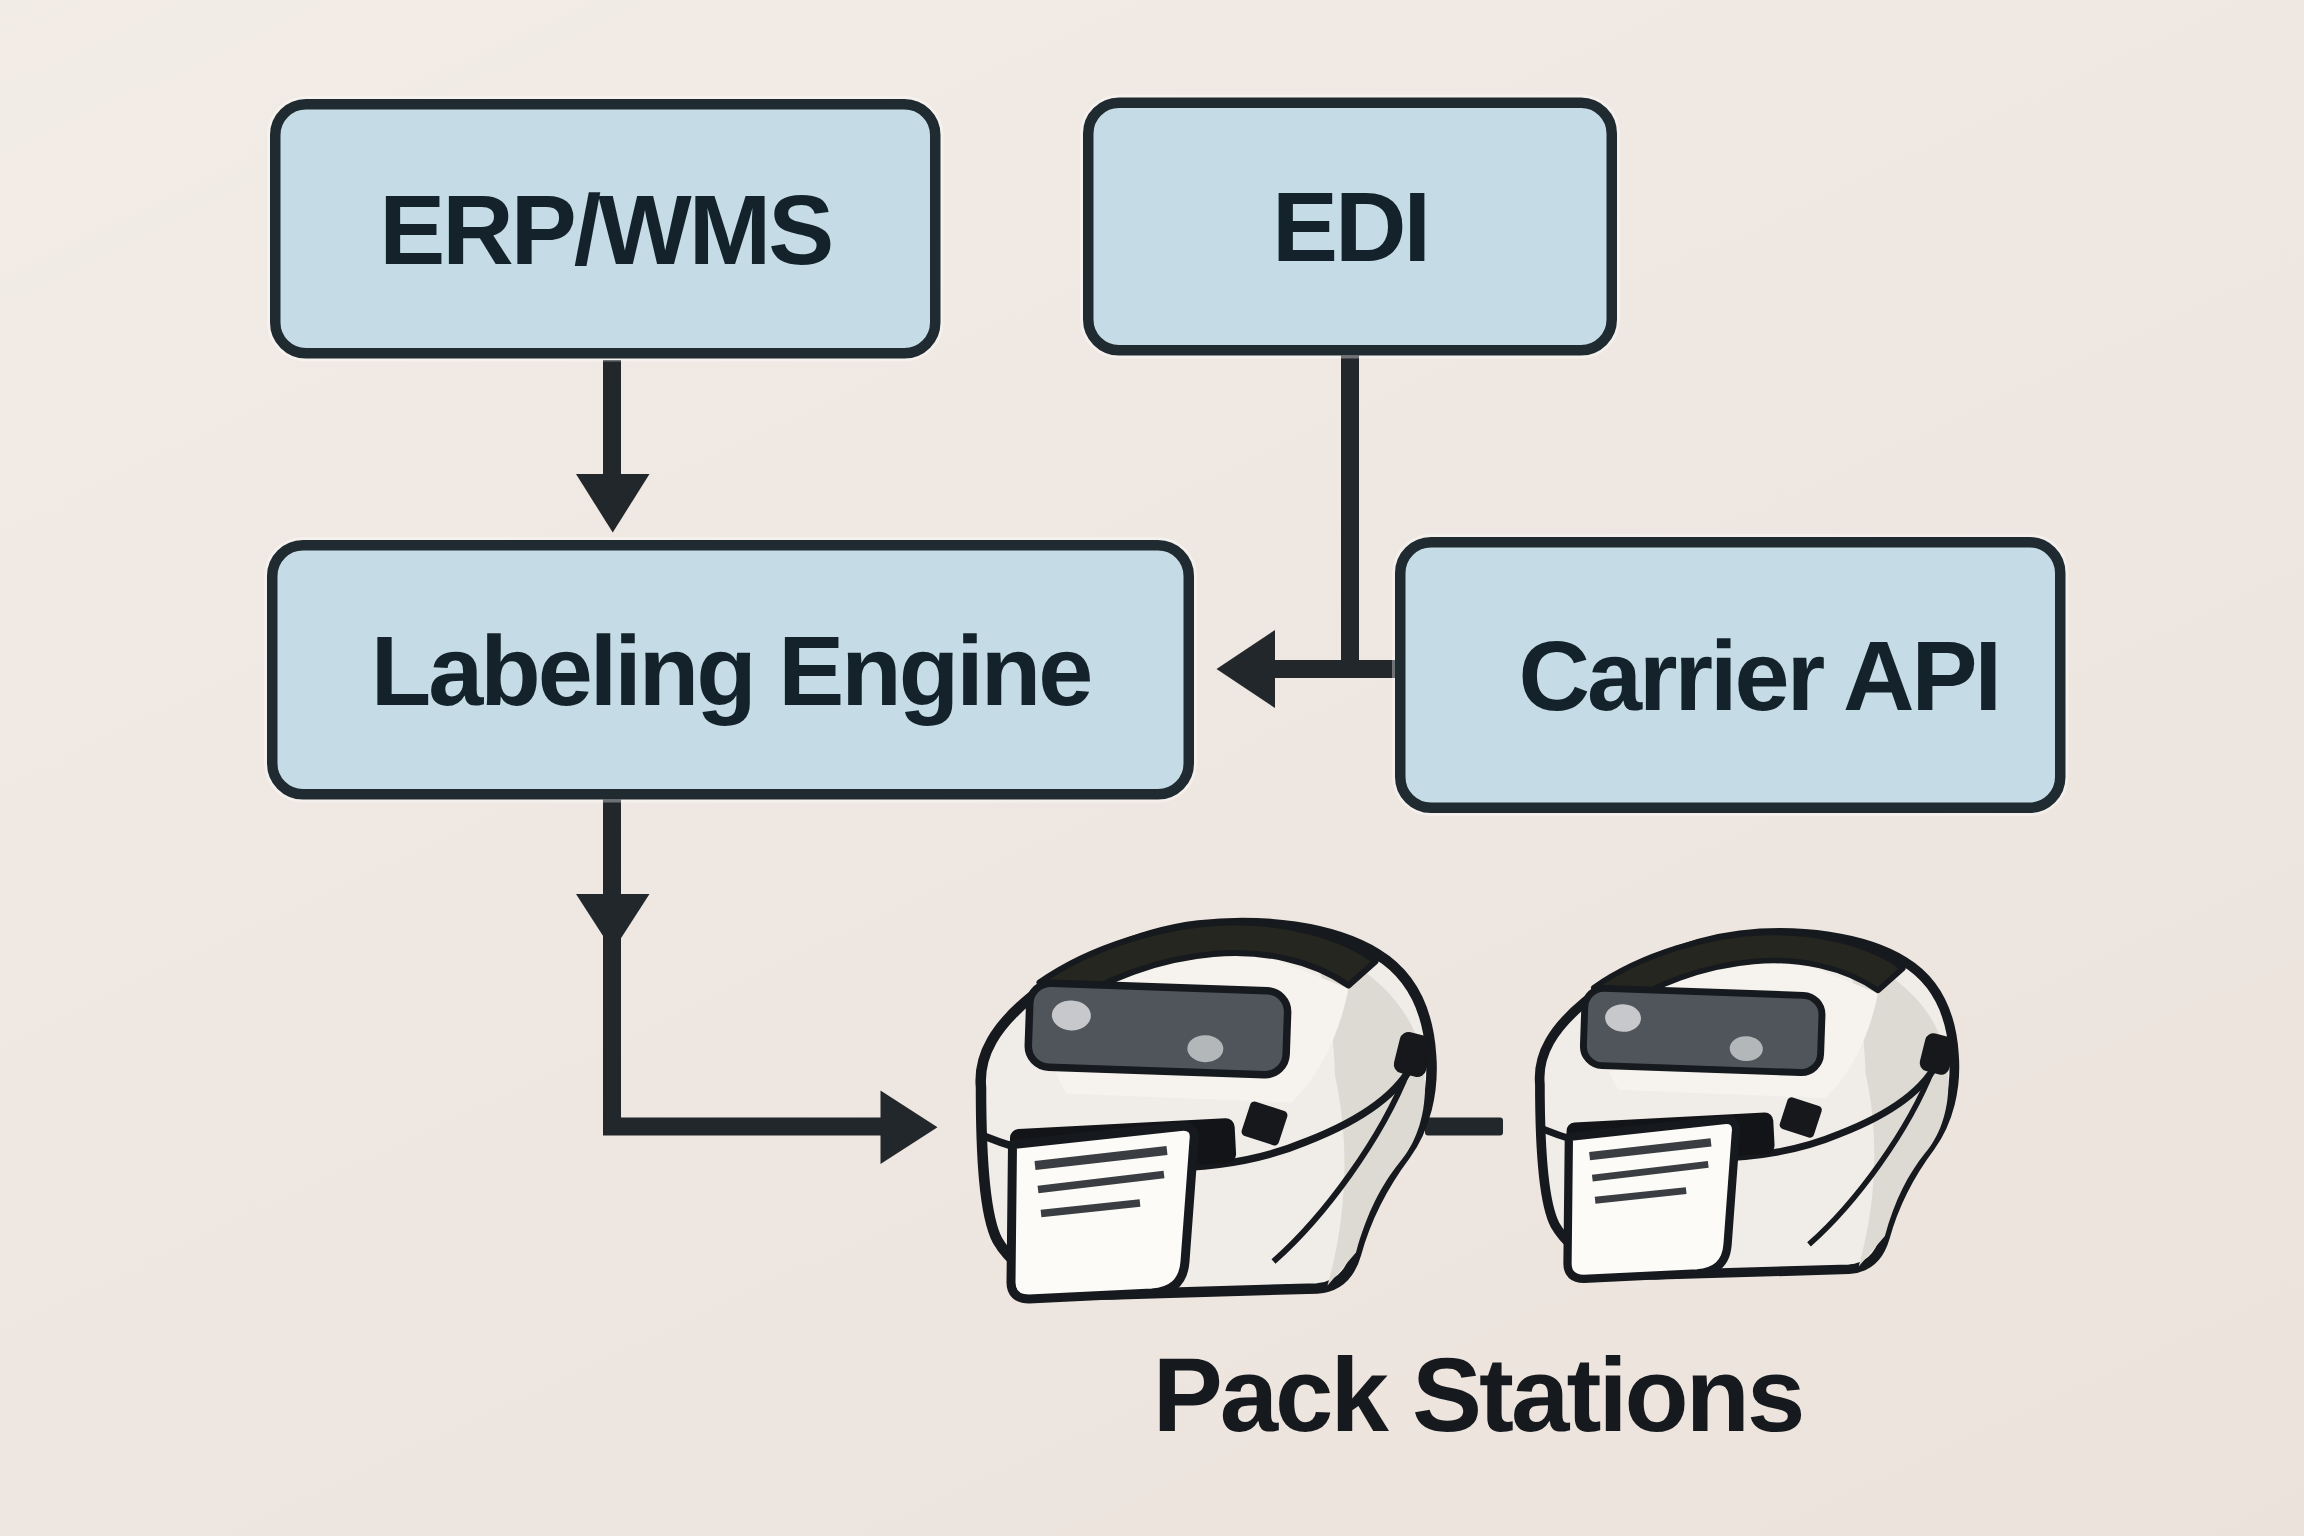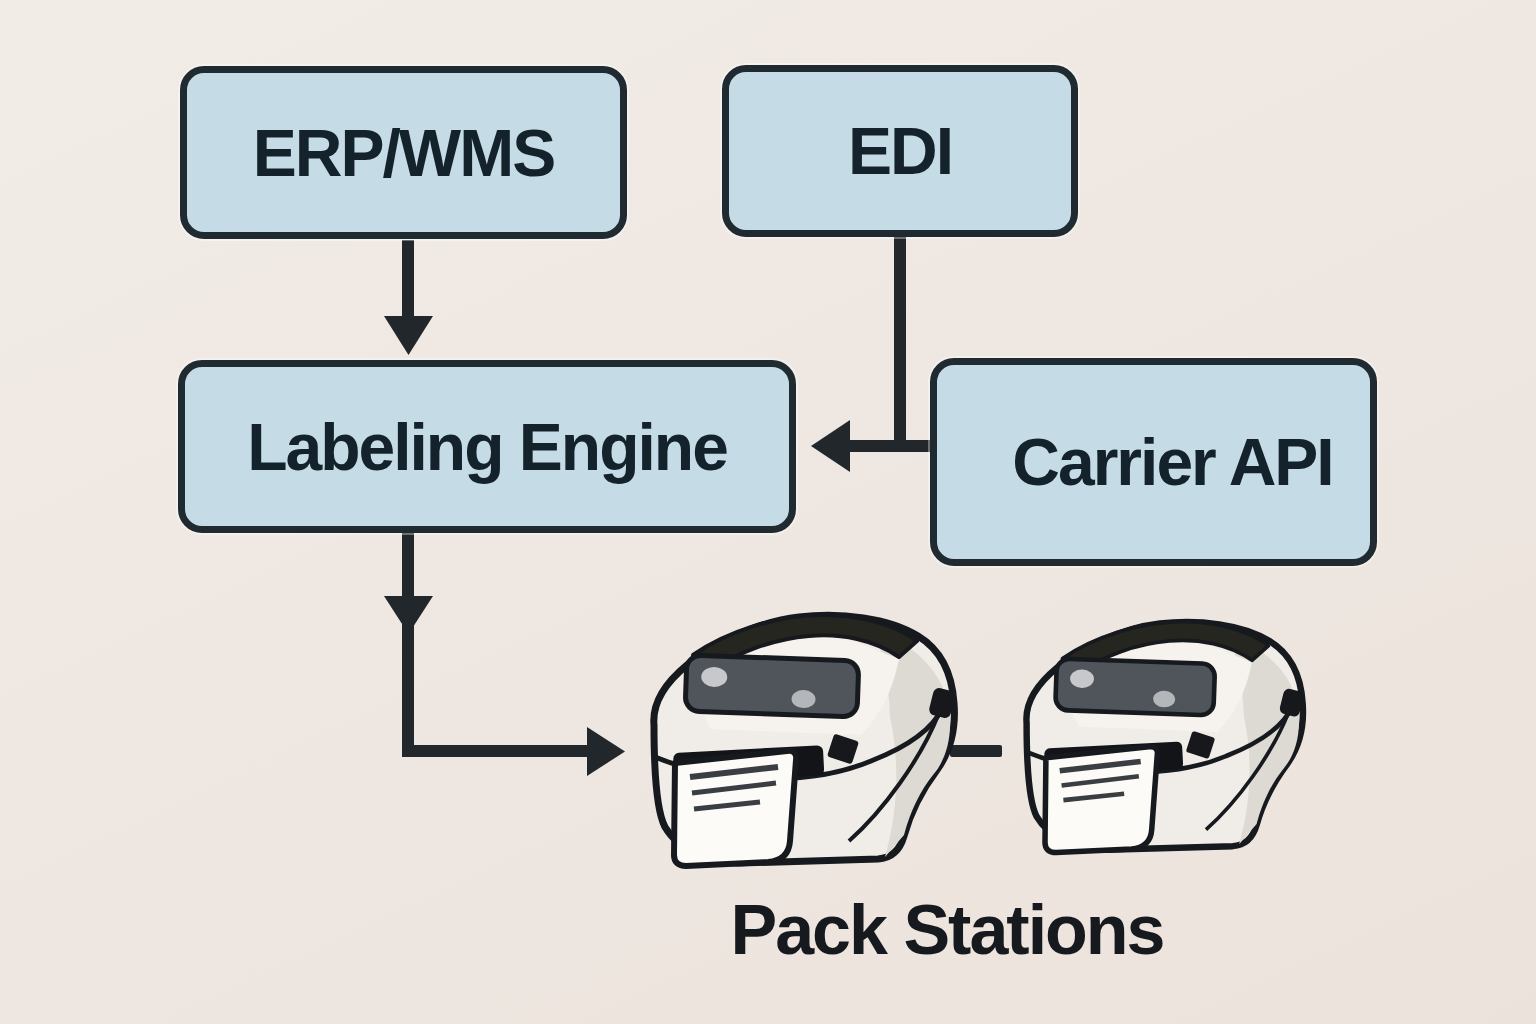--- a/index.html
+++ b/index.html
@@ -24,24 +24,24 @@
   .node span{
     font-weight:700;
     font-size:66px;
     letter-spacing:-2px;
     color:#14222b;
     white-space:nowrap;
   }
   #node-erp    {left:180px;top:66px; width:447px;height:173px;}
   #node-edi    {left:722px;top:65px; width:356px;height:172px;}
   #node-label  {left:178px;top:360px;width:618px;height:173px;}
-  #node-carrier{left:930px;top:358px;width:447px;height:208px;padding-left:38px;}
+  #node-carrier{left:930px;top:358px;width:447px;height:184px;padding-left:38px;}
   .caption{
     position:absolute;
-    left:947px;top:890px;
+    left:985px;top:890px;
     transform:translateX(-50%);
     font-weight:700;
     font-size:70px;
     letter-spacing:-2px;
     color:#16191d;
     white-space:nowrap;
   }
   .cl{stroke:#22272b;stroke-width:12;fill:none;}
   .ah{fill:#22272b;stroke:none;}
 </style>

